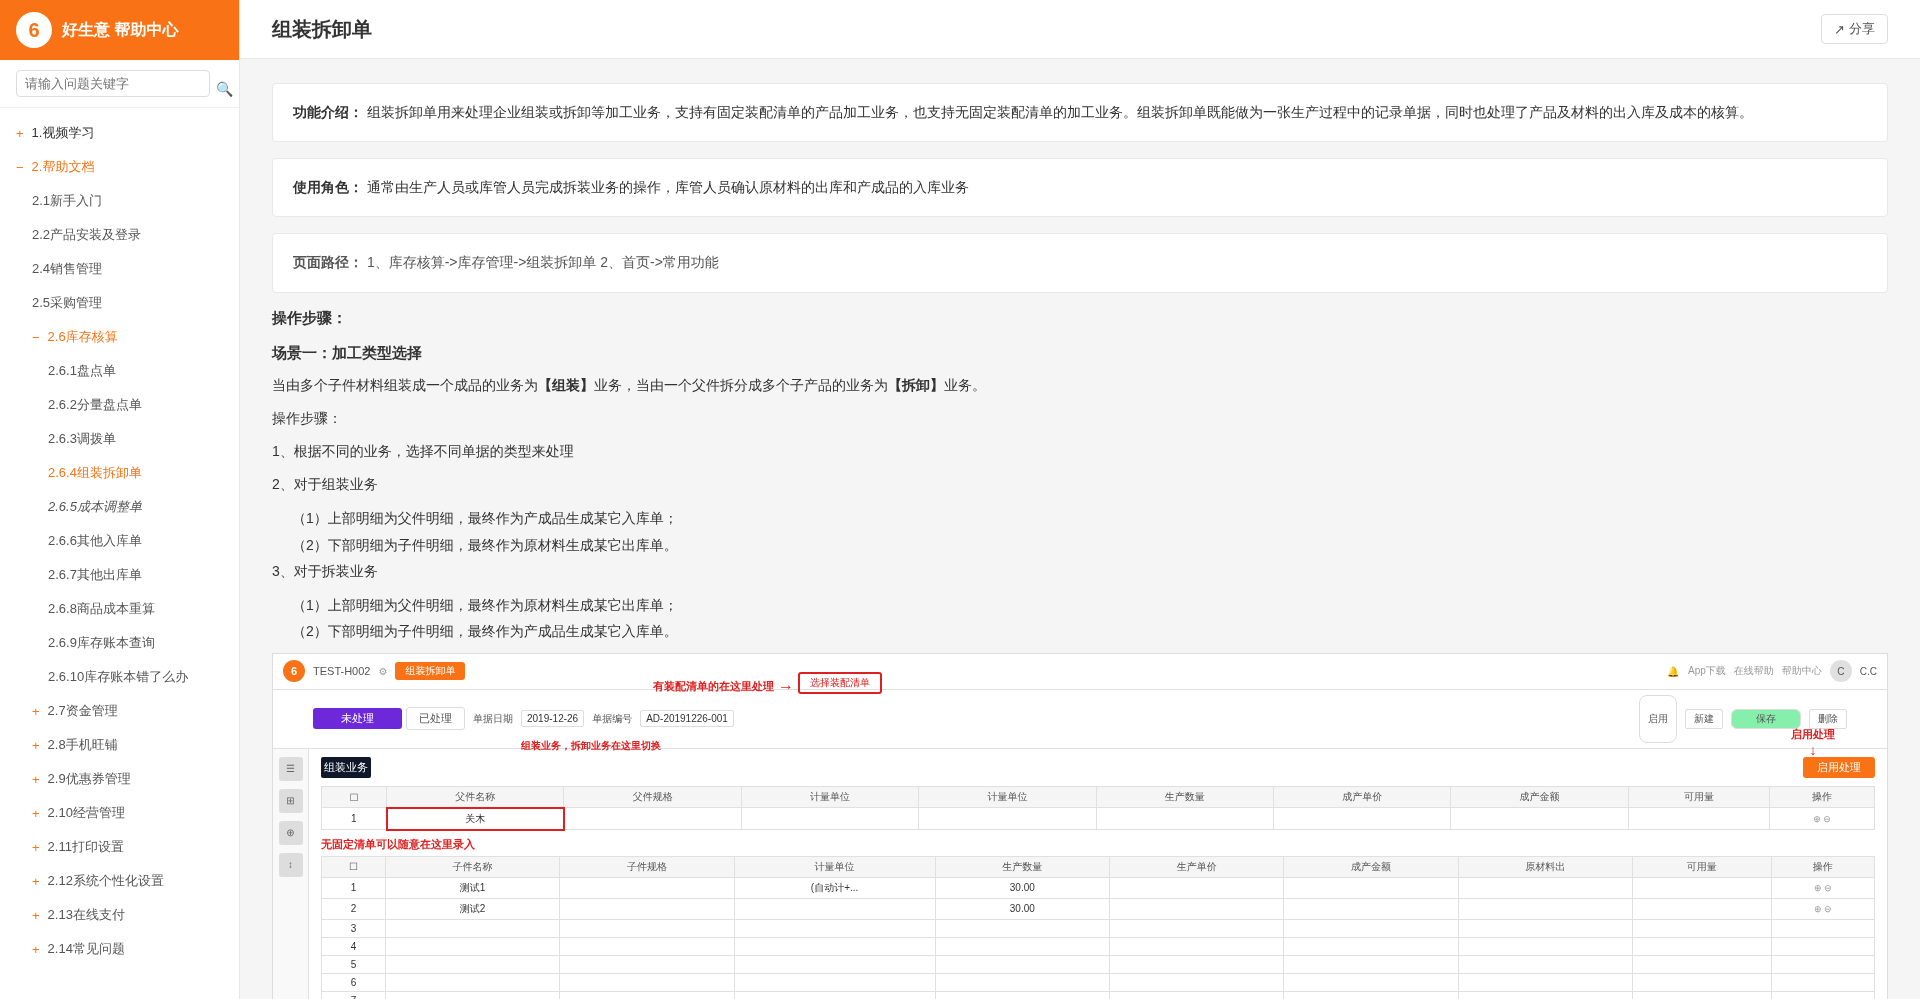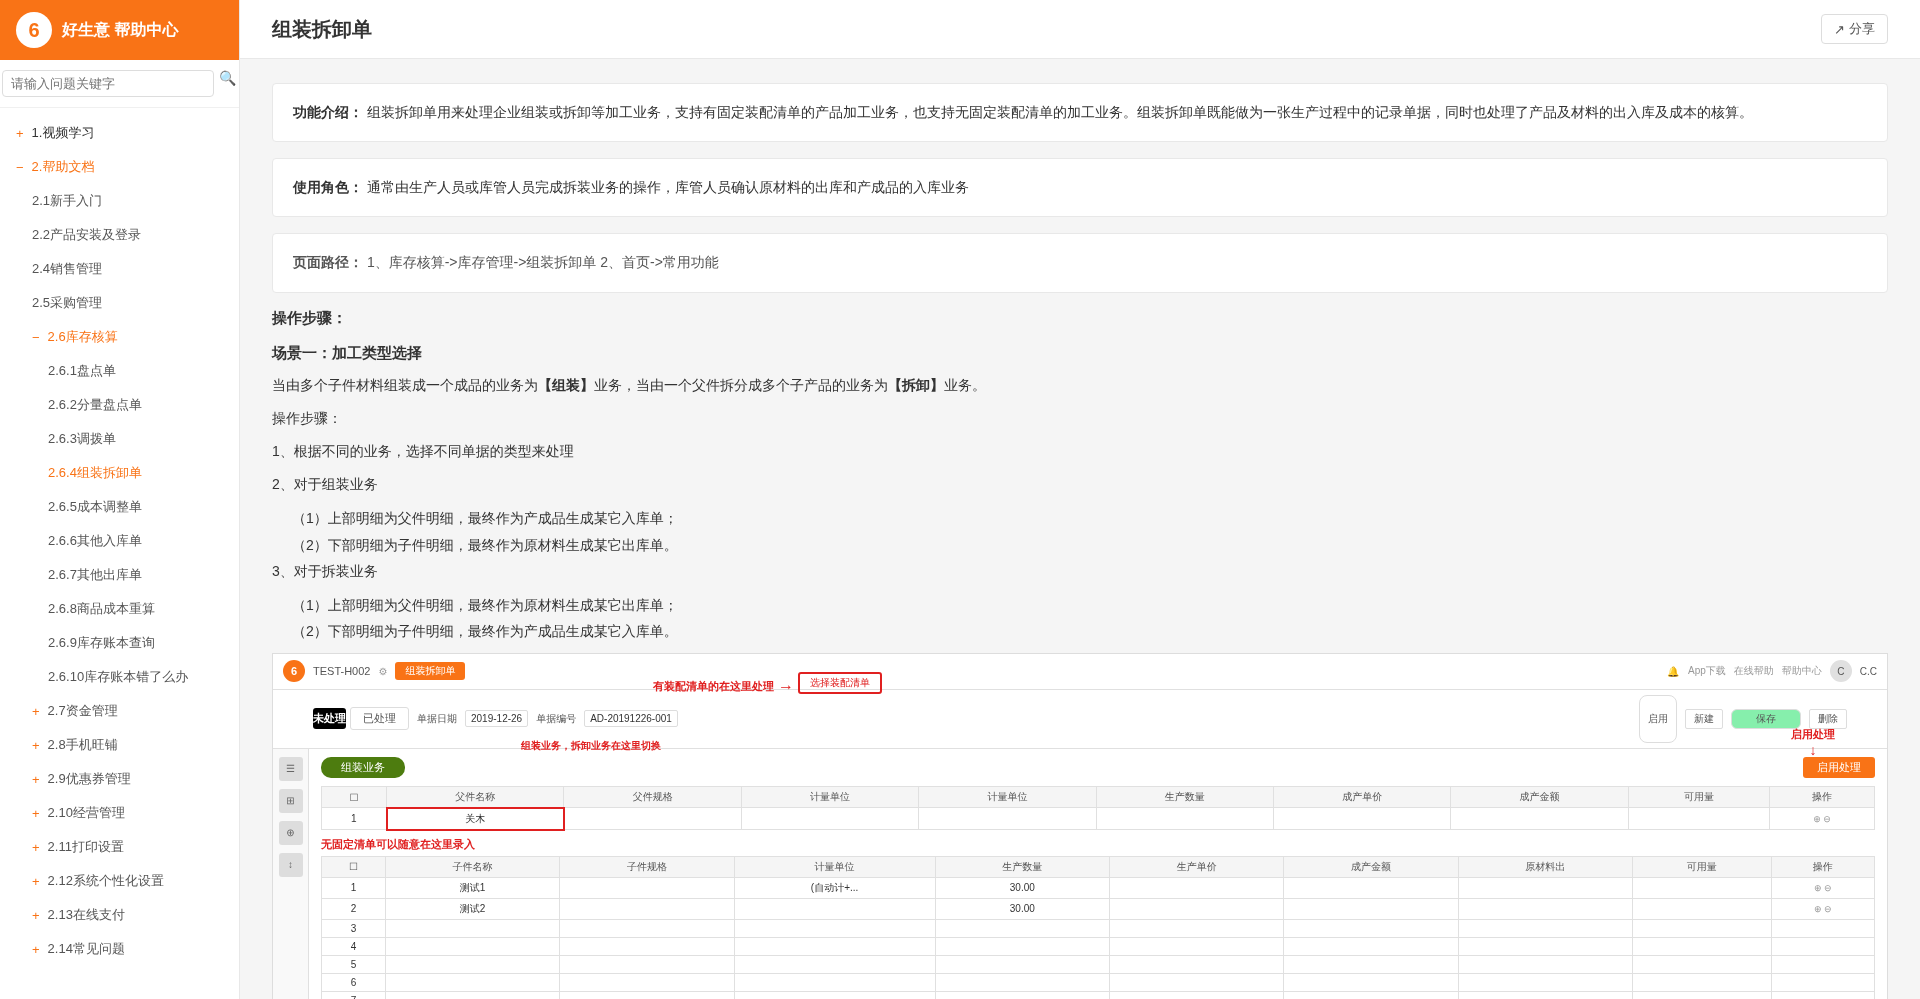--- a/index.html
+++ b/index.html
@@ -36,24 +36,24 @@
       font-weight: bold;
       color: #f97316;
       flex-shrink: 0;
     }
     .logo-text {
       color: #fff;
       font-size: 16px;
       font-weight: bold;
     }
     .search-box {
-      padding: 10px 2px;
+      padding: 10px 16px;
       border-bottom: 1px solid #f0f0f0;
       display: flex;
-      align-items: flex-start;
+      align-items: flex-end;
       gap: 6px;
     }
     .search-box input {
       flex: 1;
       border: 1px solid #ddd;
       border-radius: 4px;
       padding: 5px 8px;
       font-size: 13px;
       outline: none;
       color: #999;
@@ -220,21 +220,21 @@
     </div>
     <div class="nav-item child" style="padding-left:48px;">
       <span>2.6.2分量盘点单</span>
     </div>
     <div class="nav-item child" style="padding-left:48px;">
       <span>2.6.3调拨单</span>
     </div>
     <div class="nav-item child active" style="padding-left:48px;color:#f97316;">
       <span>2.6.4组装拆卸单</span>
     </div>
-    <div class="nav-item child" style="padding-left:48px;">
+    <div class="nav-item child" style="padding-left:48px;font-style:italic;">
       <span>2.6.5成本调整单</span>
     </div>
     <div class="nav-item child" style="padding-left:48px;">
       <span>2.6.6其他入库单</span>
     </div>
     <div class="nav-item child" style="padding-left:48px;">
       <span>2.6.7其他出库单</span>
     </div>
     <div class="nav-item child" style="padding-left:48px;">
       <span>2.6.8商品成本重算</span>
@@ -338,21 +338,21 @@
         <span style="font-size:10px;color:#999;">🔔</span>
         <span style="font-size:10px;color:#999;">App下载</span>
         <span style="font-size:10px;color:#999;">在线帮助</span>
         <span style="font-size:10px;color:#999;">帮助中心</span>
         <span style="font-size:10px;color:#555;background:#e0e0e0;border-radius:50%;width:22px;height:22px;display:inline-flex;align-items:center;justify-content:center;">C</span>
         <span style="font-size:10px;color:#555;">C.C</span>
       </div>
 
       <div style="background:#fff; border-bottom:1px solid #e0e0e0; padding:5px 40px 5px 40px; display:flex; align-items:center; gap:8px; font-size:11px; position:relative;">
         <div style="display:flex;gap:4px;align-items:center;">
-          <div style="background:#000000;color:#fff;border-radius:3px;padding:3px 0;font-size:11px;cursor:pointer;font-weight:bold;">未处理</div>
+          <div style="background:#6d28d9;color:#fff;border-radius:3px;padding:3px 28px;font-size:11px;cursor:pointer;">未处理</div>
           <div style="border:1px solid #ddd;border-radius:3px;padding:3px 12px;font-size:11px;cursor:pointer;color:#555;">已处理</div>
         </div>
         <span style="font-size:10px;color:#555;">单据日期</span>
         <span style="font-size:10px;color:#333;border:1px solid #ddd;padding:2px 5px;border-radius:2px;">2019-12-26</span>
         <span style="font-size:10px;color:#555;">单据编号</span>
         <span style="font-size:10px;color:#333;border:1px solid #ddd;padding:2px 5px;border-radius:2px;">AD-20191226-001</span>
 
         <div style="position:absolute;left:380px;top:-18px;display:flex;align-items:flex-end;gap:4px;">
           <span style="color:#e02020;font-size:11px;font-weight:bold;white-space:nowrap;">有装配清单的在这里处理</span>
           <span style="color:#e02020;font-size:16px;">→</span>
@@ -370,21 +370,21 @@
         <div style="width:36px;background:#f9f9f9;border-right:1px solid #e0e0e0;display:flex;flex-direction:column;align-items:center;padding-top:8px;gap:8px;">
           <div style="width:24px;height:24px;background:#ddd;border-radius:3px;display:flex;align-items:center;justify-content:center;font-size:10px;color:#666;">☰</div>
           <div style="width:24px;height:24px;background:#ddd;border-radius:3px;display:flex;align-items:center;justify-content:center;font-size:10px;color:#666;">⊞</div>
           <div style="width:24px;height:24px;background:#ddd;border-radius:3px;display:flex;align-items:center;justify-content:center;font-size:10px;color:#666;">⊕</div>
           <div style="width:24px;height:24px;background:#ddd;border-radius:3px;display:flex;align-items:center;justify-content:center;font-size:10px;color:#666;">↕</div>
         </div>
 
         <div style="flex:1;background:#fff;padding:8px 12px;position:relative;">
 
           <div style="display:flex;align-items:center;gap:10px;margin-bottom:8px;position:relative;">
-            <div style="background:#4d7c0f;color:#fff;border-radius:10px;padding:3px 20px;font-size:11px;cursor:pointer;">组装业务</div>
+            <div style="background:#0f172a;color:#fff;border-radius:2px;padding:3px 3px;font-size:11px;cursor:pointer;">组装业务</div>
             <div style="display:flex;align-items:center;gap:4px;position:absolute;left:200px;top:-18px;">
               <span style="color:#e02020;font-size:10px;font-weight:bold;">组装业务，拆卸业务在这里切换</span>
             </div>
             <div style="flex:1;"></div>
 
             <div style="display:flex;flex-direction:column;align-items:center;position:absolute;right:40px;top:-30px;">
               <span style="color:#e02020;font-size:11px;font-weight:bold;">启用处理</span>
               <span style="color:#e02020;">↓</span>
             </div>
             <button style="background:#f97316;color:#fff;border:none;border-radius:3px;padding:3px 14px;font-size:11px;cursor:pointer;">启用处理</button>

